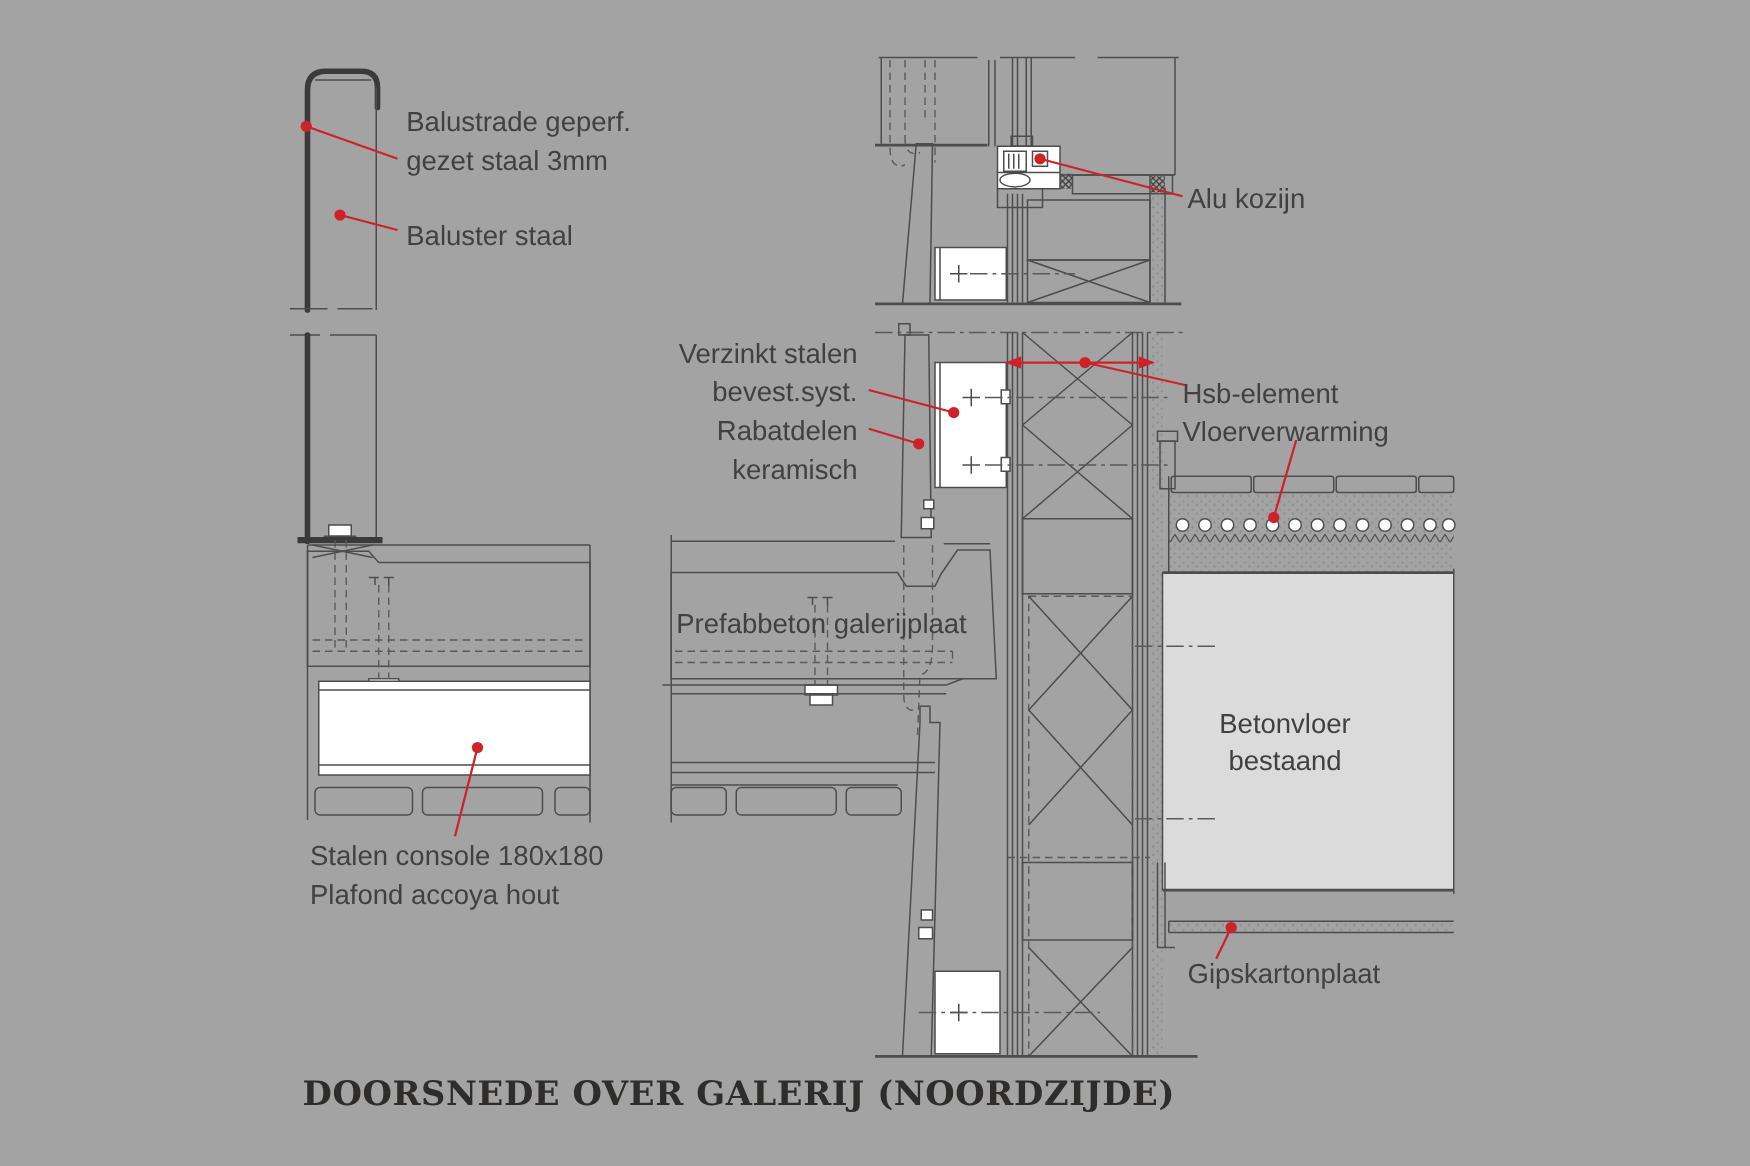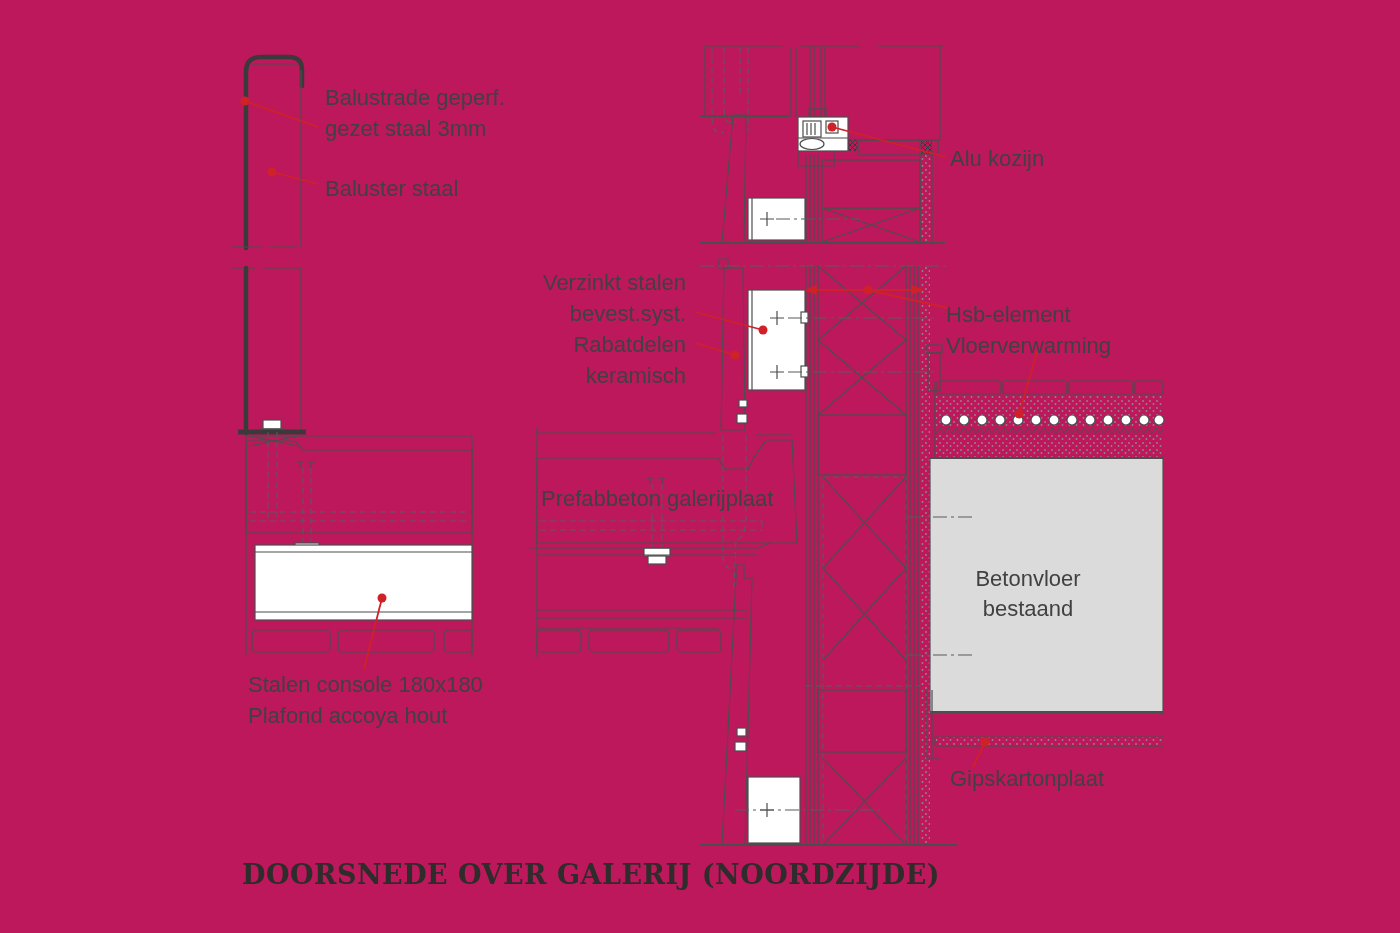--- a/index.html
+++ b/index.html
@@ -1,17 +1,17 @@
 <!DOCTYPE html>
 <html><head>
 <meta charset="utf-8">
 <style>
   html,body{margin:0;padding:0;background:#fff;width:1400px;height:933px;overflow:hidden;
     font-family:"Liberation Sans",sans-serif;}
-  #stage{position:relative;width:1400px;height:933px;background:#be185d;}
+  #stage{position:relative;width:1400px;height:933px;background:#a3a3a3;}
   svg{position:absolute;left:0;top:0;}
   .ln{stroke:#4d4d4d;stroke-width:1.2;fill:none;}
   .md{stroke:#4d4d4d;stroke-width:2.2;fill:none;}
   .thk{stroke:#3a3a3a;stroke-width:4.5;fill:none;stroke-linecap:round;}
   .plate{stroke:#3a3a3a;stroke-width:5;fill:none;}
   .dsh{stroke:#5a5a5a;stroke-width:1.1;fill:none;stroke-dasharray:6 4;}
   .dd{stroke:#5a5a5a;stroke-width:1.1;fill:none;stroke-dasharray:14 4 3 4;}
   .wht{fill:#ffffff;}
   .lbl{font-size:22px;fill:#414042;}
   .lbl.end{text-anchor:end;}

